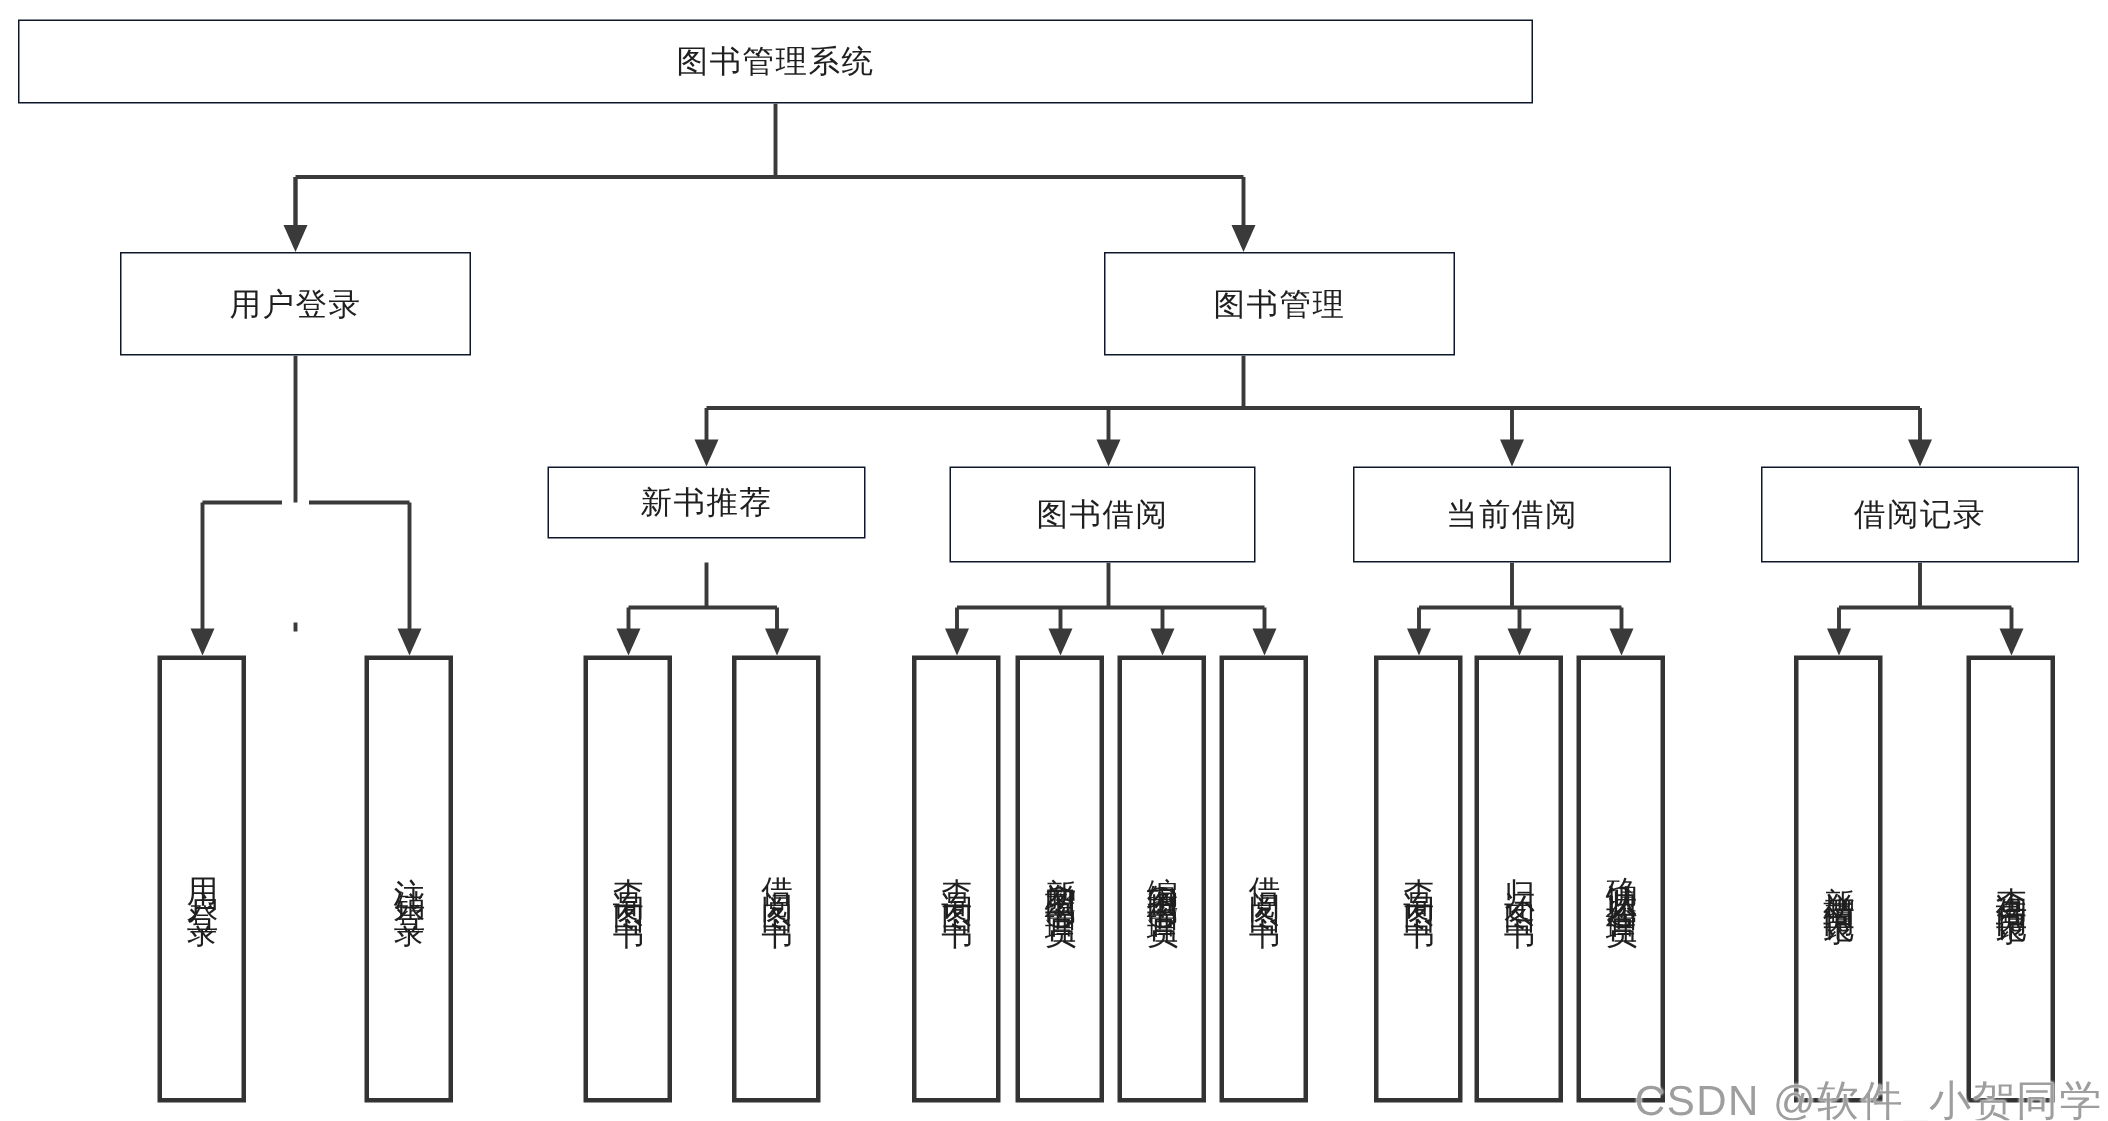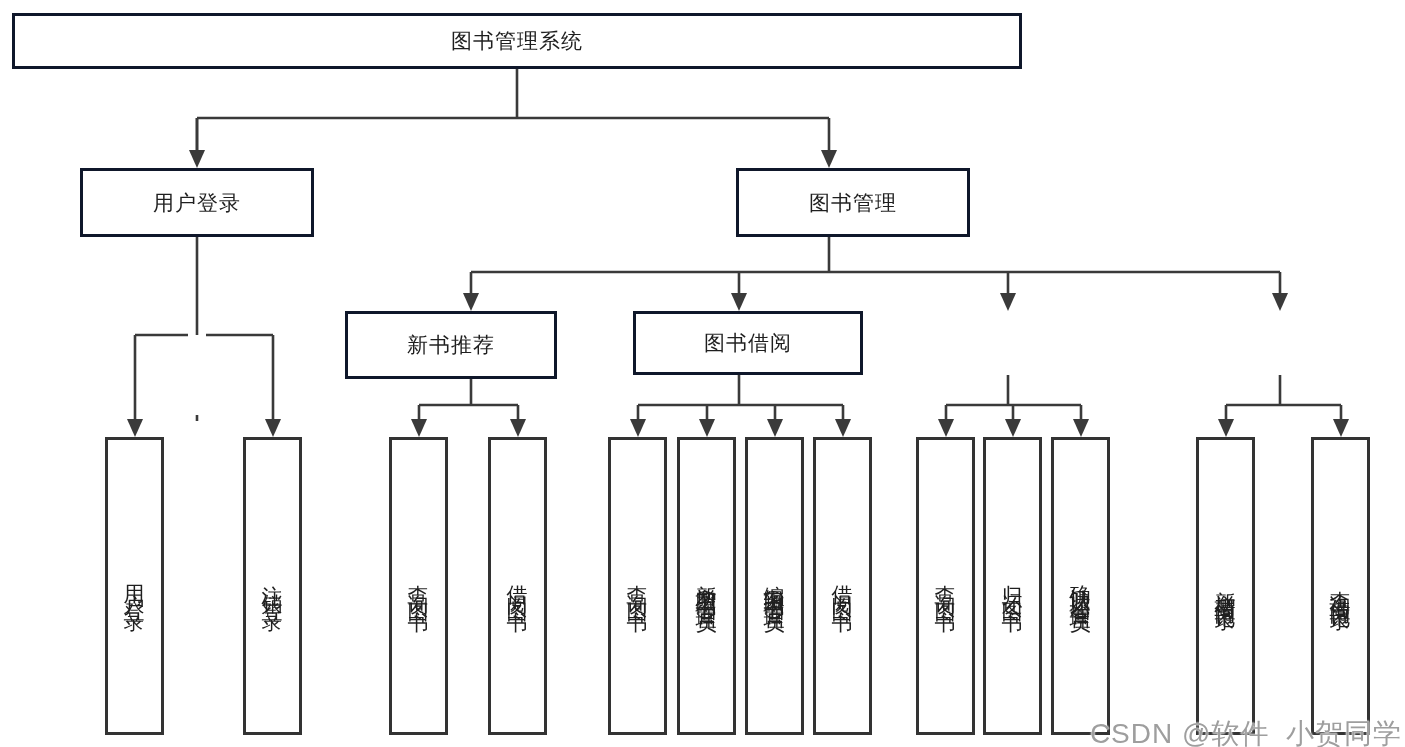--- a/index.html
+++ b/index.html
@@ -7,21 +7,21 @@
     position:relative;
     width:1405px;height:747px;
     background:#fff;
     font-family:"Liberation Sans","DejaVu Sans",sans-serif;
     color:#1f1f1f;
     overflow:hidden;
   }
   #wires{position:absolute;left:0;top:0;width:1405px;height:747px;}
   .hnode{
     position:absolute;
-    border:3px solid #0f172a;
+    border:1px solid #0f172a;
     background:#fff;
     display:flex;align-items:center;justify-content:center;
     font-size:21px;letter-spacing:1px;
     box-sizing:border-box;
     z-index:2;
   }
   .leaf{
     position:absolute;
     width:59px;height:298px;
     border:3px solid #333;
@@ -104,25 +104,31 @@
     <span>图书管理系统</span>
   </div>
 
   <div class="hnode" style="left:80px;top:168px;width:234px;height:69px;">
     <span>用户登录</span>
   </div>
   <div class="hnode" style="left:712px;top:168px;width:234px;height:69px;margin-left:24px;">
     <span>图书管理</span>
   </div>
 
-  <div class="hnode" style="left:345px;top:311px;width:212px;height:68px;">
+  <div class="hnode" style="left:365px;top:311px;width:212px;height:48px;">
     <span>新书推荐</span>
   </div>
-  <div class="hnode" style="left:633px;top:311px;width:230px;height:64px;text-align:right;">
+  <div class="hnode" style="left:633px;top:311px;width:204px;height:64px;text-align:right;">
     <span>图书借阅</span>
+  </div>
+  <div class="hnode" style="left:902px;top:311px;width:212px;height:64px;">
+    <span>当前借阅</span>
+  </div>
+  <div class="hnode" style="left:1174px;top:311px;width:212px;height:64px;">
+    <span>借阅记录</span>
   </div>
 
   <div class="leaf" style="left:105px;top:437px;">
     <span class="vtext">用户登录</span>
   </div>
   <div class="leaf" style="left:243px;top:437px;">
     <span class="vtext">注销登录</span>
   </div>
 
   <div class="leaf" style="left:389px;top:437px;">

